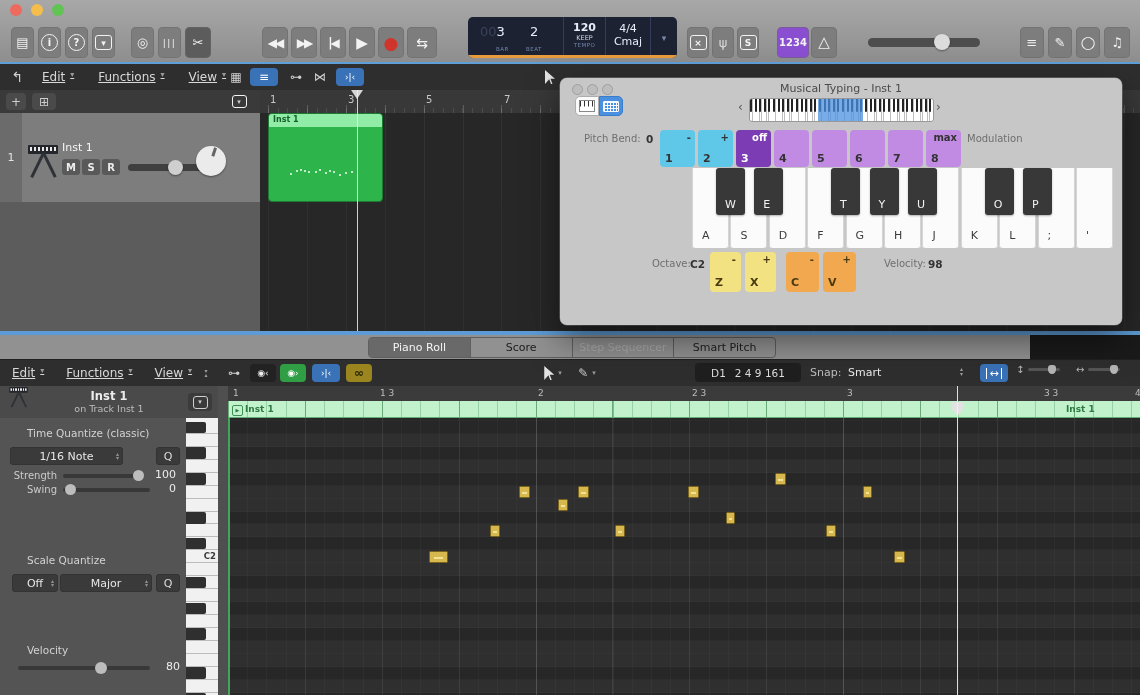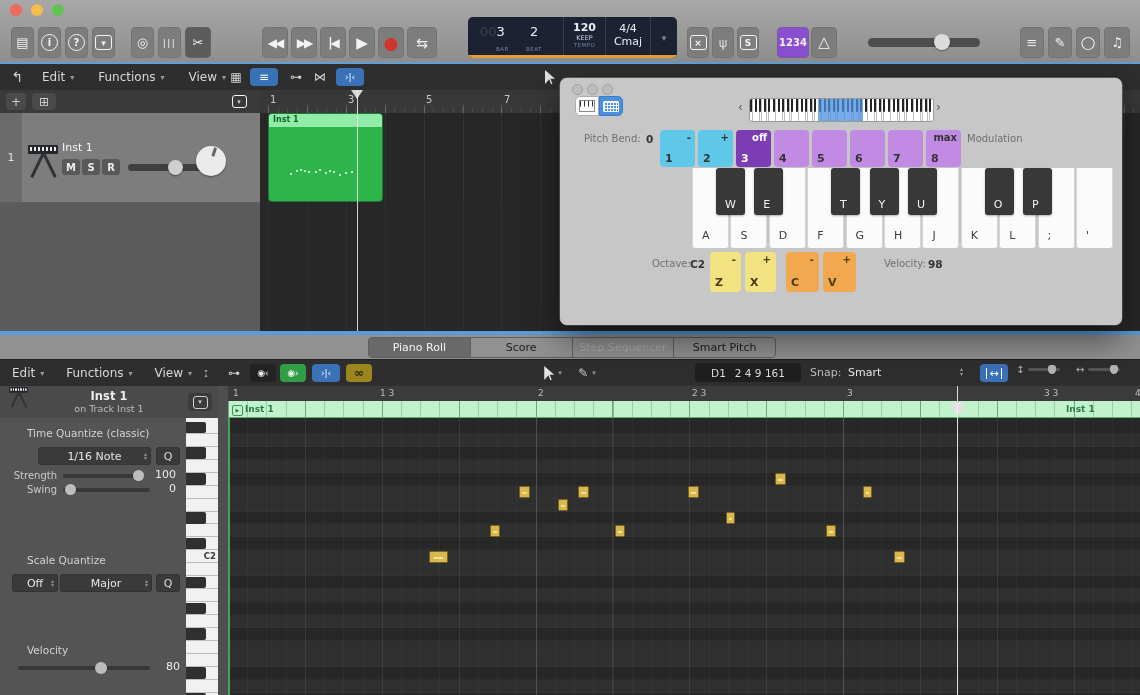--- a/index.html
+++ b/index.html
@@ -36,21 +36,21 @@
   .lcdnum{font-size:13px;color:#e9edf8;line-height:22px;}
   .lcddim{color:#3b4358;}
   .lcdlab{font-size:5.5px;color:#7085ac;letter-spacing:.5px;}
   #lcd-orange{position:absolute;left:0;bottom:0;width:100%;height:3px;background:#e79b3c;}
   
   .hslider{position:absolute;background:#4d4d4d;border-radius:5px;}
   .hknob{position:absolute;background:#dcdcdc;border-radius:50%;box-shadow:0 1px 2px rgba(0,0,0,.4);}
 
   
   .dtb{position:absolute;left:0;width:1140px;background:#2e2e2e;border-bottom:1px solid #1d1d1d;}
-  .menu{display:flex;align-items:center;gap:5px;color:#d8d8d8;font-size:12px;padding:0 4px;}
+  .menu{display:flex;align-items:flex-start;gap:5px;color:#d8d8d8;font-size:12px;padding:0 4px;text-decoration:underline;}
   .menu .caret{font-size:8px;color:#9a9a9a;}
   .ibtn{position:absolute;top:4px;height:18px;border-radius:4px;display:flex;align-items:center;
         justify-content:center;color:#cfcfcf;font-size:12px;background:transparent;}
   .ibtn.blue{background:#3a72b8;color:#fff;}
   .ibtn.green{background:#2f9e44;color:#fff;}
   .ibtn.dark{background:#222;color:#eee;}
   .ibtn.olive{background:#9a851e;color:#2c2708;font-weight:bold;}
   .ptr{width:10px;height:14px;background:#e3e3e3;
        clip-path:polygon(0 0,100% 62%,55% 62%,75% 100%,60% 100%,42% 66%,0 100%);}
   .stepper{display:flex;flex-direction:column;line-height:4.5px;font-size:6px;color:#9d9d9d;}
@@ -95,21 +95,21 @@
           border:1px solid #1d7a33;border-radius:4px;overflow:hidden;box-sizing:border-box;}
   #region .rhead{height:12px;background:#90eca6;color:#175f2b;font-size:8px;font-weight:bold;
           padding:1px 0 0 4px;}
   .dot{position:absolute;width:2.4px;height:2.4px;border-radius:50%;background:#f2fff5;}
   #t-playhead{position:absolute;left:357px;top:28px;width:1px;height:241px;background:rgba(238,238,238,.85);}
   #t-ph-tri{position:absolute;left:351px;top:28px;width:0;height:0;
           border-left:6.5px solid transparent;border-right:6.5px solid transparent;border-top:9px solid #d6d6d6;}
   #t-blue-bottom{position:absolute;top:269px;left:0;width:100%;height:4px;background:#5c9bd6;}
 
   
-  #tabsrow{position:absolute;left:0;top:335px;width:1140px;height:24px;background:#919191;text-align:center;}
+  #tabsrow{position:absolute;left:0;top:335px;width:1030px;height:24px;background:#919191;text-align:center;}
   #tabbar{position:absolute;left:368px;top:2px;width:406px;height:19px;display:flex;
           border:1px solid #5f5f5f;border-radius:4px;overflow:hidden;}
   .tab{flex:1;display:flex;align-items:center;justify-content:center;font-size:11px;color:#202020;
        border-right:1px solid #5f5f5f;background:transparent;}
   .tab:last-child{border-right:none;}
   .tab.active{background:#696969;color:#f4f4f4;}
   .tab.disabled{color:#aaa;}
 
   
   #pr{position:absolute;left:0;top:359px;width:1140px;height:336px;background:#2b2b2b;border-top:1px solid #202020;}
@@ -509,21 +509,21 @@
         </div>
       <div class="nm">Inst 1</div>
       <div class="sub">on Track Inst 1</div>
       <div class="ibtn" style="left:188px;top:7px;width:24px;height:18px;background:#3b3b3b;">
           <span class="sq" style="width:13px;height:11px;font-size:7px;border-color:#cfcfcf;">▾</span>
         </div>
     </div>
 
     <div id="pr-inspector">
       <div class="ilabel" style="left:27px;top:9px;">Time Quantize (classic)</div>
-      <div class="dd" style="left:10px;top:29px;width:113px;margin-left:28px;">
+      <div class="dd" style="left:10px;top:29px;width:113px;">
         <span>1/16 Note</span>
         <span class="stepper">
             <span>▴</span>
             <span>▾</span>
           </span>
       </div>
       <div class="qbtn" style="left:156px;top:29px;">Q</div>
 
       <div class="srow-lab" style="left:0px;top:52px;width:57px;">Strength</div>
       <div class="strack" style="left:63px;top:56px;width:80px;">
@@ -670,20 +670,21 @@
           <div class="note" style="left: 666px; top: 133px; width: 11px;"></div>
         </div>
     </div>
     <div id="pr-playhead"></div>
   </div>
 
   <div id="mt">
     <div class="tlight" style="left:12px;"></div>
     <div class="tlight" style="left:27px;"></div>
     <div class="tlight" style="left:42px;"></div>
+    <div id="mt-title">Musical Typing - Inst 1</div>
 
     <div class="mt-toggle" id="mt-tog-piano">
         <span class="minipiano"></span>
       </div>
     <div class="mt-toggle" id="mt-tog-typing">
         <span class="minityping"></span>
       </div>
 
     <span class="mt-chev" style="left:178px;">‹</span>
     <div id="mt-minikb">

